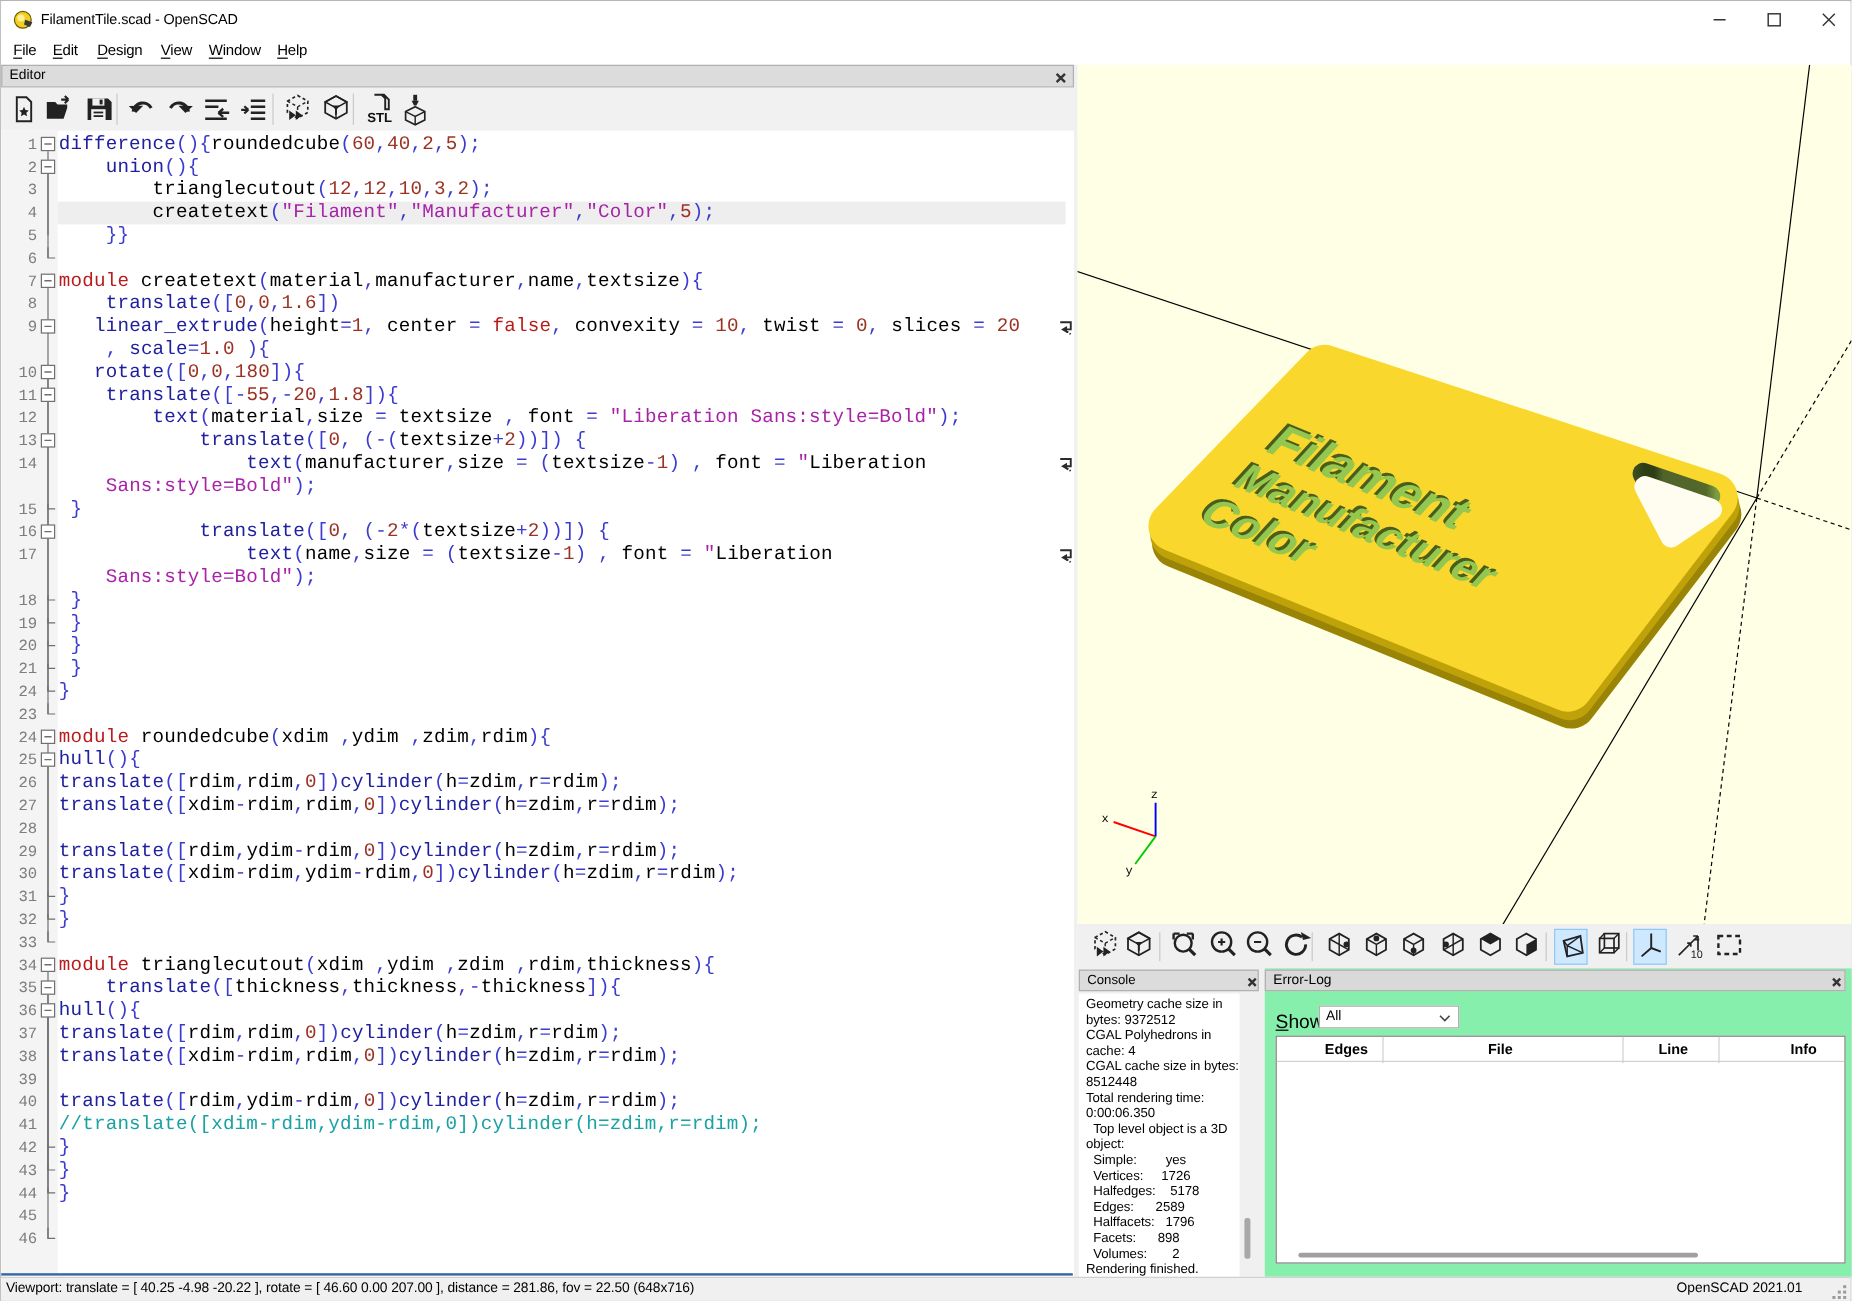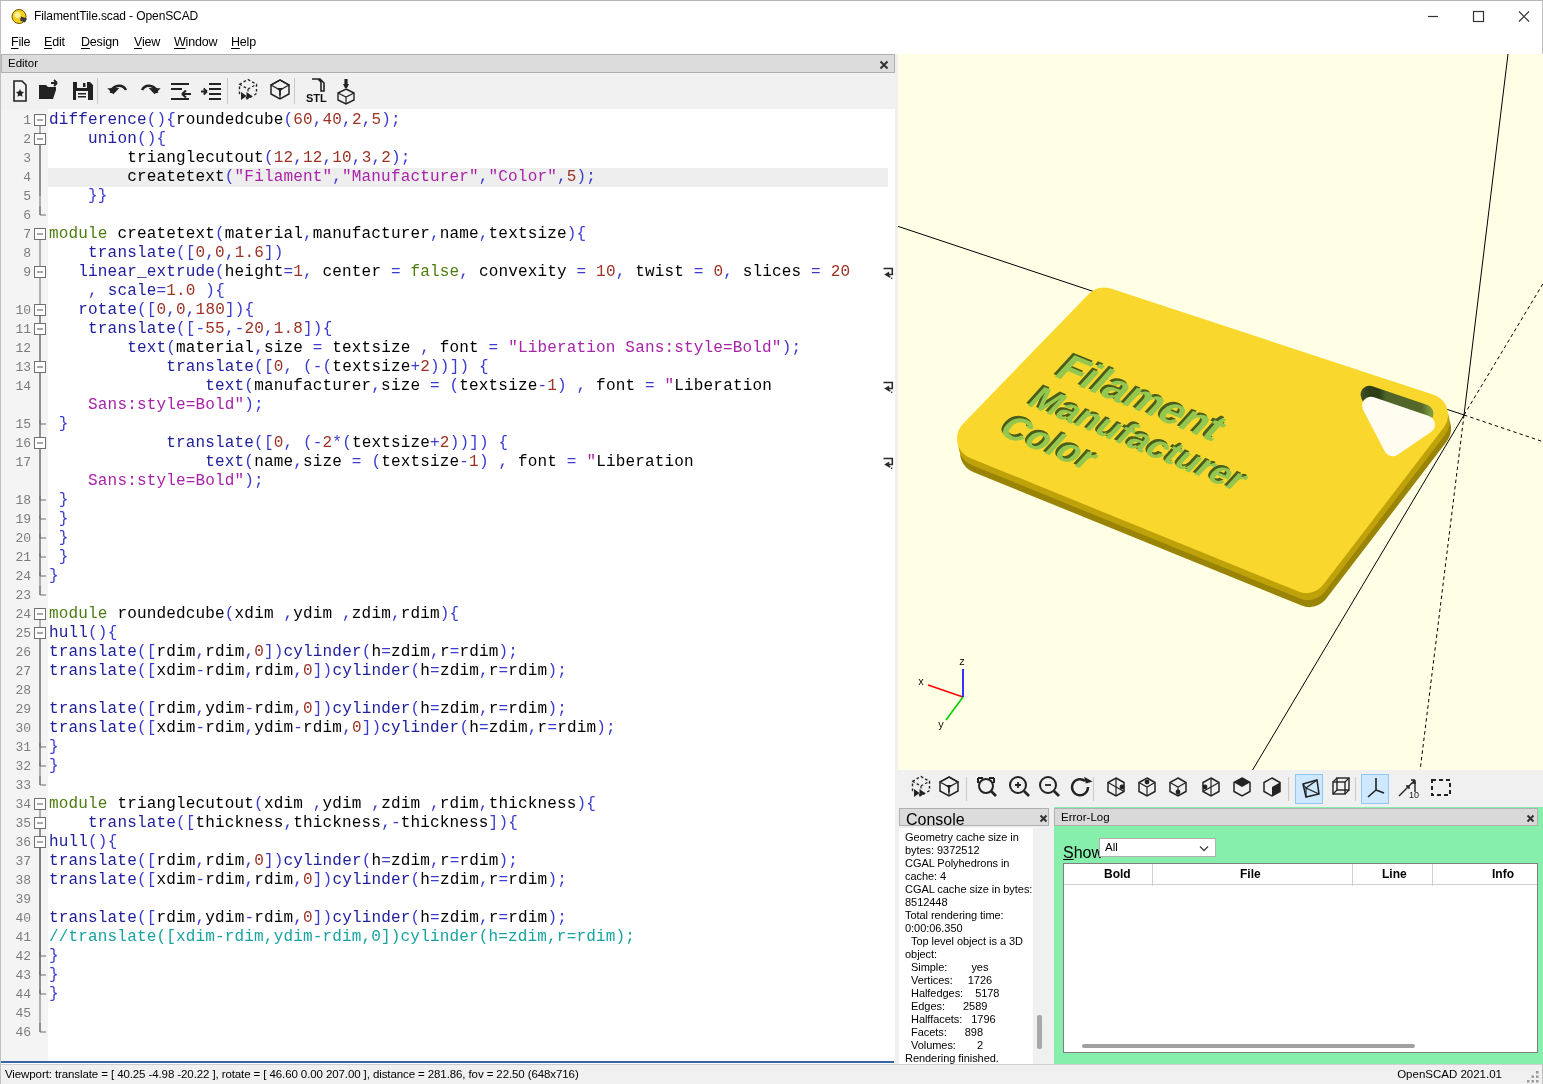--- a/index.html
+++ b/index.html
@@ -13,30 +13,30 @@
 #edhead { left:0; top:53px; width:894px; height:19px; background:#dcdcdc; border:1px solid #b0b0b0;text-align:center; }
 #edhead span { position:absolute; left:6px; top:2px; font-size:11.5px; }
 #edtb { left:0; top:72px; width:894px; height:36px; background:#f1f1f1; }
 .tbi { position:absolute; top:4px; }
 #code { left:0; top:108px; width:894px; height:953px; background:#fff; overflow:hidden; }
 #gutter { position:absolute; left:0; top:0; width:47px; height:953px; background:#f4f4f4; }
 .lnum { position:absolute; width:30px; text-align:right; font-family:"Liberation Mono",monospace;
   font-size:13px; line-height:19px; color:#7d7d7d; }
 .crow { position:absolute; left:48px; white-space:pre; font-family:"Liberation Mono",monospace;
   font-size:16px; line-height:19px; letter-spacing:0.165px; color:#000; }
-.kw { color:#20209e; } .grn { color:#4d7c0f; } .num { color:#9c3224; }
+.kw { color:#20209e; } .grn { color:#b91c1c; } .num { color:#9c3224; }
 .str { color:#a823a8; } .com { color:#18a2a2; } .op { color:#3b3bd0; }
 .wrapm { position:absolute; left:880px; }
 #vscroll { left:894px; top:53px; width:3px; height:1010px; background:#f0f0f0; }
 #blueline { left:0; top:1060px; width:893px; height:2px; background:#3465a4; }
 #viewport { left:897px; top:53px; width:646px; height:716px; background:#ffffe5; }
 #vtb { left:897px; top:769px; width:646px; height:39px; background:#f0f0f0; }
 #condock { left:897px; top:806px; width:152px; height:257px; background:#f0f0f0; }
 #conhead { position:absolute; left:1px; top:1px; width:150px; height:18px; background:#dcdcdc; border:1px solid #b0b0b0; box-sizing:border-box; }
-#conhead span { position:absolute; left:6px; top:2px; font-size:16px; }
+#conhead span { position:absolute; left:6px; top:2px; font-size:11px; }
 #conwhite { position:absolute; left:1px; top:21px; width:134px; height:236px; background:#fff; }
 #conbody { position:absolute; left:7px; top:24px; width:130px; font-size:11px; letter-spacing:-0.05px; line-height:13px; color:#000; }
 #eldock { left:1053px; top:806px; width:490px; height:257px; background:#86efac; }
 #elhead { position:absolute; left:0; top:1px; width:484px; height:18px; background:#d9d9d9; border:1px solid #b0b0b0; box-sizing:border-box; }
 #elhead span { position:absolute; left:6px; top:2px; font-size:11.5px; }
 .xbtn { position:absolute; top:3px; font-size:14px; color:#222; font-weight:400; }
 #statusbar { left:0; top:1063px; width:100%; height:21px; background:#f0f0f0; border-top:1px solid #d0d0d0; }
 #sbl { position:absolute; left:4px; top:3px; font-size:11.5px; letter-spacing:-0.1px; }
 #sbr { position:absolute; right:40px; top:3px; font-size:11.5px; }
 </style></head><body>
@@ -459,21 +459,21 @@
     </div>
     <span class="abs" style="left:9px;top:37px;font-size:16px"><u>S</u>how</span>
     <div class="abs" style="left:45px;top:31px;width:117px;height:19px;background:#fff;border:1px solid #b0b0b0">
       <span style="position:absolute;left:5px;top:2px;font-size:11.5px">All</span>
       <svg style="position:absolute;right:6px;top:6px" width="10" height="8">
           <path d="M1 1.5 l4 4 4 -4" fill="none" stroke="#444" stroke-width="1.3"></path>
         </svg>
     </div>
     <div class="abs" style="left:9px;top:56px;width:475px;height:190px;border:1px solid #7f7f7f;background:#fff">
       <div style="position:absolute;left:0;top:0;width:100%;height:21px;border-bottom:1px solid #d0d0d0;font-size:12px;font-weight:600">
-        <span style="position:absolute;left:40px;top:3px">Bold</span>
+        <span style="position:absolute;left:40px;top:3px">Edges</span>
         <span style="position:absolute;left:176px;top:3px">File</span>
         <span style="position:absolute;left:318px;top:3px">Line</span>
         <span style="position:absolute;left:428px;top:3px">Info</span>
         <div style="position:absolute;left:88px;top:0;width:1px;height:22px;background:#d0d0d0"></div>
         <div style="position:absolute;left:288px;top:0;width:1px;height:22px;background:#d0d0d0"></div>
         <div style="position:absolute;left:368px;top:0;width:1px;height:22px;background:#d0d0d0"></div>
       </div>
       <div style="position:absolute;left:18px;bottom:4px;width:333px;height:4px;background:#a0a0a0;border-radius:2px"></div>
     </div>
   </div>

